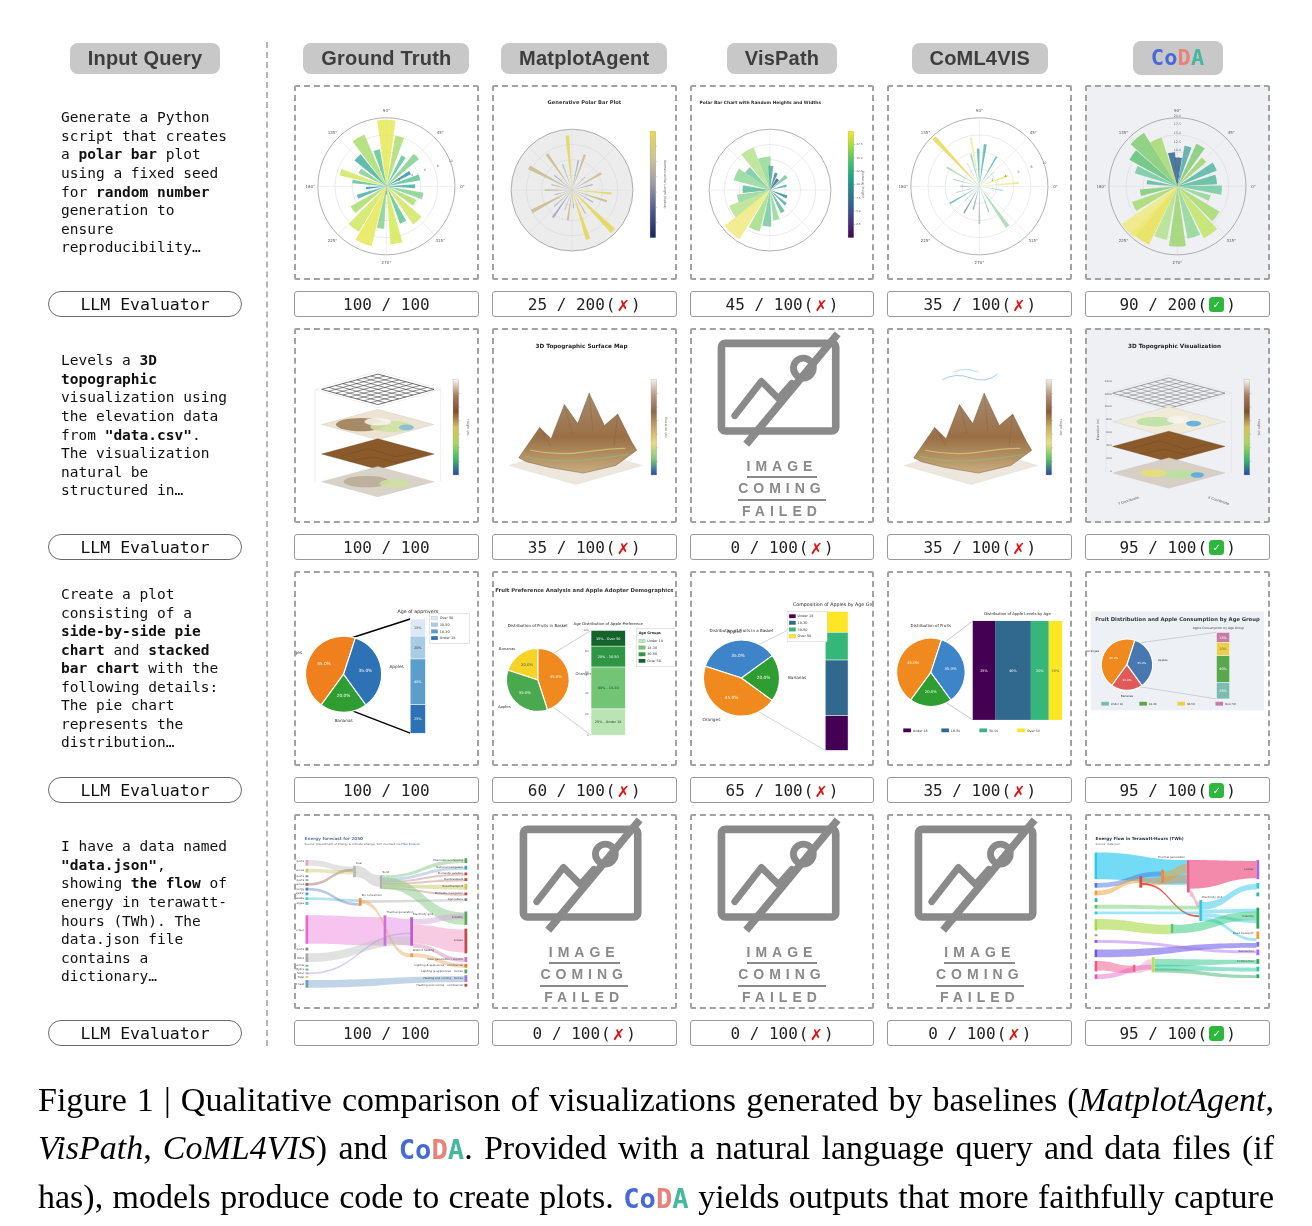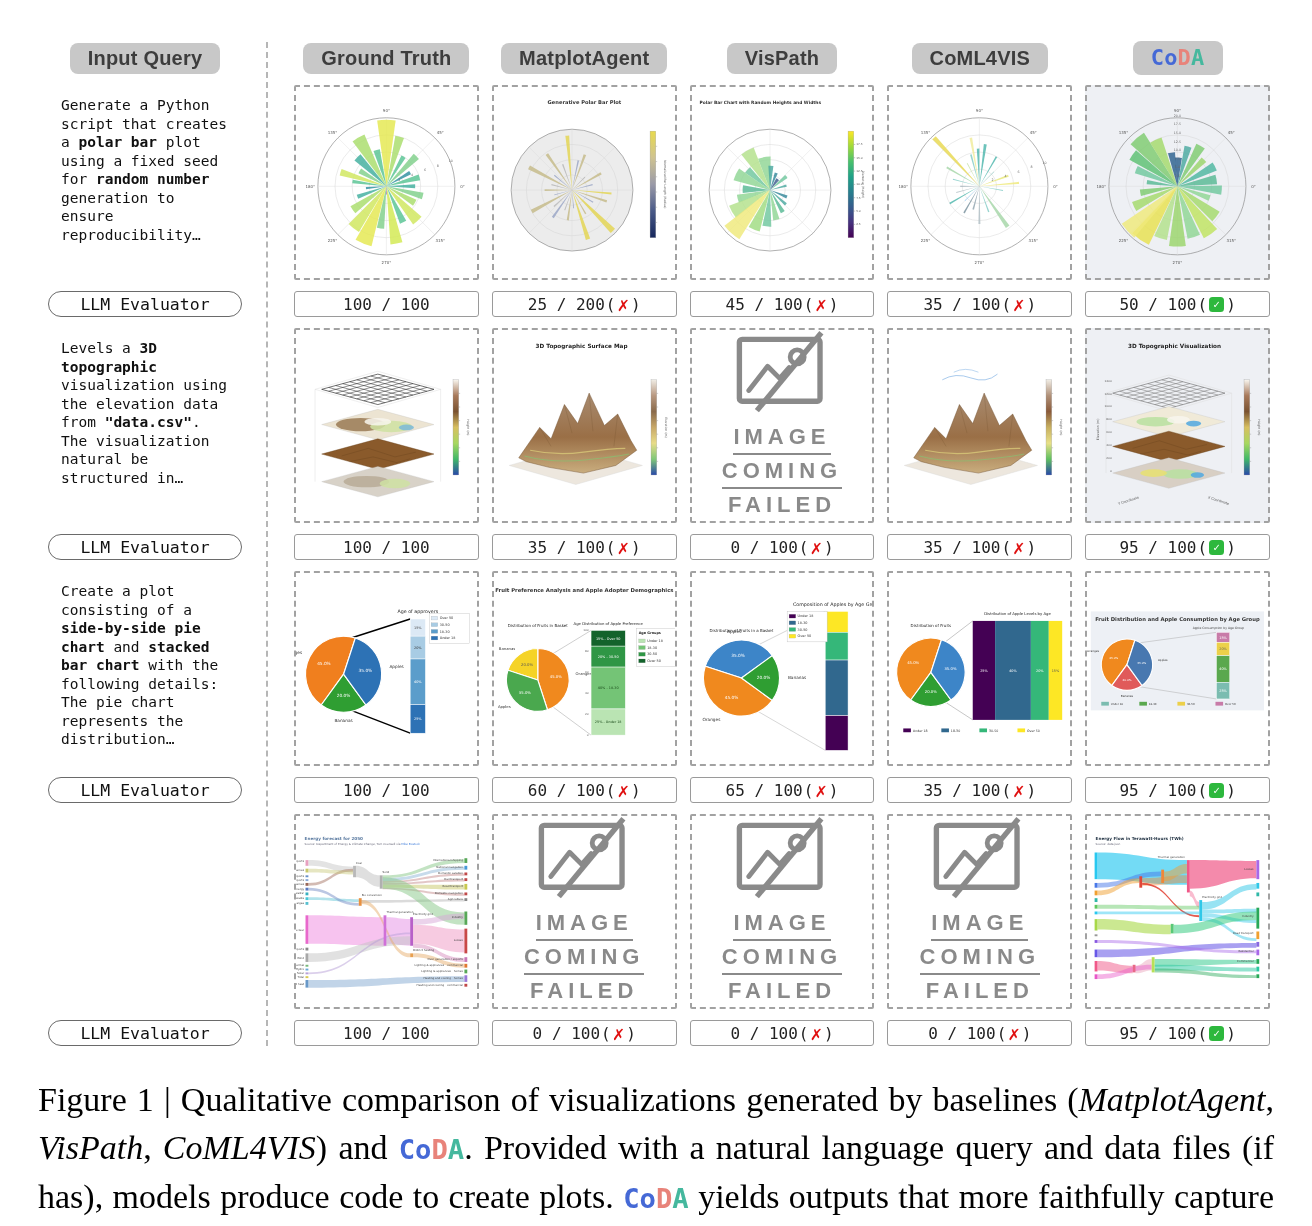--- a/index.html
+++ b/index.html
@@ -6,35 +6,35 @@
   body{width:1312px;font-family:"Liberation Sans",sans-serif;color:#111;}
   .page{width:1312px;padding-top:42px;}
   .grid{margin-left:48px;width:1222px;display:grid;
     grid-template-columns:194px 26px repeat(5,1fr);
     grid-template-rows:32px 195px 26px 195px 26px 195px 26px 195px 26px;
     column-gap:13px;row-gap:11px;}
   .vsep{grid-column:2;grid-row:1/-1;border-left:2.5px dashed #b6b6b6;margin-left:11px;}
   .hcell{display:flex;align-items:center;justify-content:center;}
   .pill{background:#c8c8c8;border-radius:8px;padding:4px 18px;font-size:20px;font-weight:bold;color:#3d3d3d;letter-spacing:0.2px;}
   .coda-letter{font-family:"DejaVu Sans Mono",monospace;font-weight:bold;}
-  .qcell{display:flex;align-items:flex-start;}
+  .qcell{display:flex;align-items:center;}
   .qbox{width:100%;box-sizing:border-box;border-radius:14px;padding:11px 13px;
     font-family:"DejaVu Sans Mono",monospace;font-size:14.5px;line-height:1.28;color:#101010;}
   .panel{border:2px dashed #a2a2a2;background:#fff;overflow:hidden;border-radius:2px;}
   .panel svg{width:100%;height:100%;display:block;}
   .scorebox{border:1.2px solid #9a9a9a;border-radius:3px;background:#fff;display:flex;align-items:center;justify-content:center;
     font-family:"DejaVu Sans Mono",monospace;font-size:16px;color:#222;gap:1px;}
   .cross{color:#e01010;font-weight:bold;font-size:19px;line-height:1;margin:0 1px;}
   .check{display:inline-flex;align-items:center;justify-content:center;width:15px;height:15px;border-radius:3.5px;
     background:#2db83d;color:#fff;font-size:11px;font-weight:bold;margin:0 1px;}
   .evalpill{width:100%;box-sizing:border-box;border:1.6px solid #6a6a6a;border-radius:13px;background:#fff;
     display:flex;align-items:center;justify-content:center;font-family:"DejaVu Sans Mono",monospace;font-size:16.5px;color:#111;height:26px;}
   .ecell{display:flex;align-items:flex-end;}
   .ph{height:100%;display:flex;flex-direction:column;align-items:center;justify-content:center;color:#8a8a8a;}
-  .ph-word{font-size:22px;font-weight:bold;letter-spacing:5px;line-height:1.45;color:#8a8a8a;}
+  .ph-word{font-size:14px;font-weight:bold;letter-spacing:5px;line-height:1.45;color:#8a8a8a;}
   .ph-word.u{border-bottom:2.5px solid #8a8a8a;}
   .ph svg{margin-bottom:8px;}
   .caption{margin:30px 38px 24px 38px;font-family:"Liberation Serif",serif;font-size:34px;line-height:1.42;color:#000;text-align:justify;}
   .caption .coda-letter{font-size:0.8em;}
 </style>
 </head>
 <body>
 
 <div class="page">
   <div class="grid">
@@ -349,21 +349,21 @@
 
     <div class="ecell" style="grid-column:1;grid-row:3">
         <div class="evalpill">LLM Evaluator</div>
       </div>
     <div class="scorebox" style="grid-column:3;grid-row:3">
         <span>100 / 100</span>
       </div>
     <div class="scorebox" style="grid-column:4;grid-row:3"><span>25 / 200</span> (<span class="cross">✗</span>)</div>
     <div class="scorebox" style="grid-column:5;grid-row:3"><span>45 / 100</span> (<span class="cross">✗</span>)</div>
     <div class="scorebox" style="grid-column:6;grid-row:3"><span>35 / 100</span> (<span class="cross">✗</span>)</div>
-    <div class="scorebox" style="grid-column:7;grid-row:3"><span>50 / 100</span> (<span class="check">✓</span>)</div>
+    <div class="scorebox" style="grid-column:7;grid-row:3"><span>90 / 200</span> (<span class="check">✓</span>)</div>
 
     <div class="qcell" style="grid-column:1;grid-row:4">
         <div class="qbox"><span>Levels a </span><span style="font-weight: bold;">3D topographic</span><span> visualization using the elevation data from </span><span style="font-weight: bold;">"data.csv"</span><span>. The visualization natural be structured in…</span></div>
       </div>
     <div class="panel" style="grid-column:3;grid-row:4">
         <svg viewBox="0 0 190 192">
           <polygon points="20,58 86,39 152,58 86,77" fill="none" stroke="#ddd" stroke-width="0.5"></polygon>
           <line x1="20" y1="58" x2="20" y2="155" stroke="#ddd" stroke-width="0.5"></line>
           <line x1="152" y1="58" x2="152" y2="155" stroke="#ddd" stroke-width="0.5"></line>
           <polygon points="27,58 86,42 145,58 86,74" fill="none" stroke="#2a2a2a" stroke-width="0.7"></polygon>
@@ -752,20 +752,23 @@
         <div class="evalpill">LLM Evaluator</div>
       </div>
     <div class="scorebox" style="grid-column:3;grid-row:7">
         <span>100 / 100</span>
       </div>
     <div class="scorebox" style="grid-column:4;grid-row:7"><span>60 / 100</span> (<span class="cross">✗</span>)</div>
     <div class="scorebox" style="grid-column:5;grid-row:7"><span>65 / 100</span> (<span class="cross">✗</span>)</div>
     <div class="scorebox" style="grid-column:6;grid-row:7"><span>35 / 100</span> (<span class="cross">✗</span>)</div>
     <div class="scorebox" style="grid-column:7;grid-row:7"><span>95 / 100</span> (<span class="check">✓</span>)</div>
 
+    <div class="qcell" style="grid-column:1;grid-row:8">
+        <div class="qbox"><span>I have a data named </span><span style="font-weight: bold;">"data.json"</span><span>, showing </span><span style="font-weight: bold;">the flow</span><span> of energy in terawatt-hours (TWh). The data.json file contains a dictionary…</span></div>
+      </div>
     <div class="panel" style="grid-column:3;grid-row:8">
         <svg viewBox="0 0 190 192">
           <text x="9" y="21" font-size="4.4" fill="#5a7aa0" text-anchor="start" font-family="DejaVu Sans, sans-serif" font-weight="bold">Energy forecast for 2050</text>
           <text x="9" y="26.5" font-size="3" fill="#667" text-anchor="start" font-family="DejaVu Sans, sans-serif"><tspan>Source: Department of Energy &amp; Climate Change, Tom Counsell via </tspan><tspan fill="#3878d8">Mike Bostock</tspan></text>
           <path d="M13,42 C36.5,42 36.5,49 60,49 L60,55 C36.5,55 36.5,48 13,48 Z" fill="#c8c8c8" opacity="0.5"></path>
           <path d="M63,48 C75.5,48 75.5,58 88,58 L88,70 C75.5,70 75.5,60 63,60 Z" fill="#c0c0c0" opacity="0.5"></path>
           <path d="M91,58 C134,58 134,41 177,41 L177,45 C134,45 134,61 91,61 Z" fill="#88c888" opacity="0.5"></path>
           <path d="M91,61 C134,61 134,49 177,49 L177,52 C134,52 134,64 91,64 Z" fill="#90b8d8" opacity="0.5"></path>
           <path d="M91,64 C134,64 134,56 177,56 L177,58.5 C134,58.5 134,66 91,66 Z" fill="#c89090" opacity="0.5"></path>
           <path d="M91,66 C134,66 134,62 177,62 L177,64.5 C134,64.5 134,68 91,68 Z" fill="#c89090" opacity="0.5"></path>

